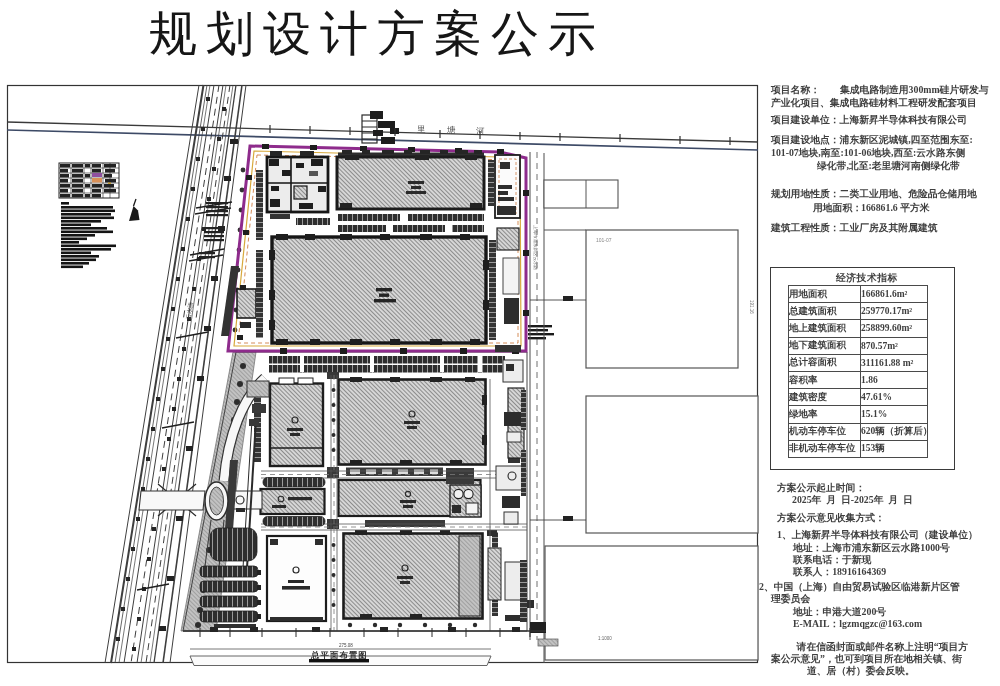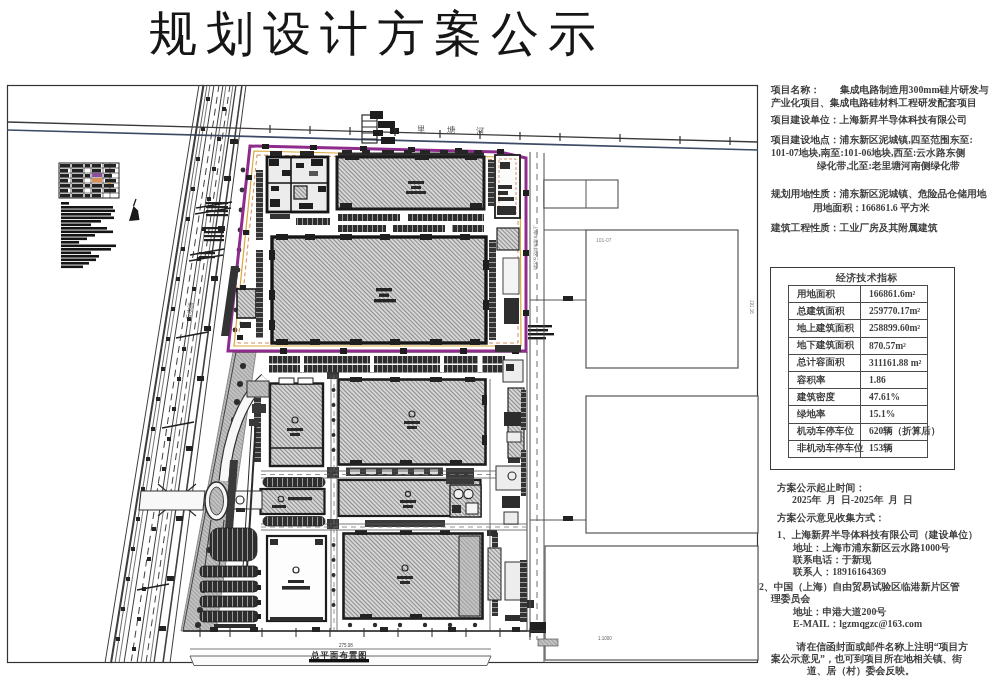--- a/index.html
+++ b/index.html
@@ -1,18 +1,18 @@
 <!DOCTYPE html>
 <html><head>
 <meta charset="utf-8">
 <style>
 html,body{margin:0;padding:0;background:#fff;width:1000px;height:686px;overflow:hidden;}
 #page{position:relative;width:1000px;height:505px;background:#fff;font-family:"Liberation Serif",serif;}
 .t{position:absolute;color:#3f3f3f;font-weight:bold;font-size:9.8px;line-height:12px;letter-spacing:0;white-space:nowrap;}
-td.c{border:1px solid #4a4a4a;height:16.2px;padding:0 0 0 8px;white-space:nowrap;overflow:visible;}
+td.c{border:1px solid #4a4a4a;height:16.2px;padding:0 0 0 0;white-space:nowrap;overflow:visible;}
 </style>
 </head>
 <body>
 <div id="page">
 
 <div style="position:absolute;left:149px;top:2px;font-size:48px;font-weight:500;color:#161616;letter-spacing:9px;font-family:'Liberation Serif',serif;">规划设计方案公示</div>
 
 <svg width="1000" height="686" viewBox="0 0 1000 686" style="position:absolute;left:0;top:0;">
 <defs>
 <pattern id="hb" width="3" height="3" patternUnits="userSpaceOnUse" patternTransform="rotate(-45)">
@@ -749,21 +749,21 @@
 </g>
 </svg>
 
 <div class="t" style="left:771px;top:84px;">项目名称：</div>
 <div class="t" style="left:840px;top:84px;">集成电路制造用300mm硅片研发与</div>
 <div class="t" style="left:771px;top:97px;">产业化项目、集成电路硅材料工程研发配套项目</div>
 <div class="t" style="left:771px;top:114px;">项目建设单位：上海新昇半导体科技有限公司</div>
 <div class="t" style="left:771px;top:134px;">项目建设地点：浦东新区泥城镇,四至范围东至:</div>
 <div class="t" style="left:771px;top:147px;">101-07地块,南至:101-06地块,西至:云水路东侧</div>
 <div class="t" style="left:771px;top:160px;padding-left:46px;">绿化带,北至:老里塘河南侧绿化带</div>
-<div class="t" style="left:771px;top:188px;">规划用地性质：浦东新区泥城镇、危险品仓储用地</div>
+<div class="t" style="left:771px;top:188px;">规划用地性质：二类工业用地、危险品仓储用地</div>
 <div class="t" style="left:771px;top:202px;margin-left:42px;">用地面积：</div>
 <div class="t" style="left:861px;top:202px;">166861.6 平方米</div>
 <div class="t" style="left:771px;top:222px;">建筑工程性质：工业厂房及其附属建筑</div>
 
 <div style="position:absolute;left:769.5px;top:266.5px;width:183px;height:201px;border:1.2px solid #3a3a3a;background:#fff;"></div>
 <div class="t" style="left:791px;top:272px;font-size:9.8px;letter-spacing:0.5px;margin-left:45px;">经济技术指标</div>
 <table style="position:absolute;left:788px;top:285px;border-collapse:collapse;table-layout:fixed;width:139px;font-family:'Liberation Serif',serif;font-weight:bold;color:#3f3f3f;font-size:9.5px;">
 <colgroup>
         <col style="width:72px">
         <col style="width:67px">

